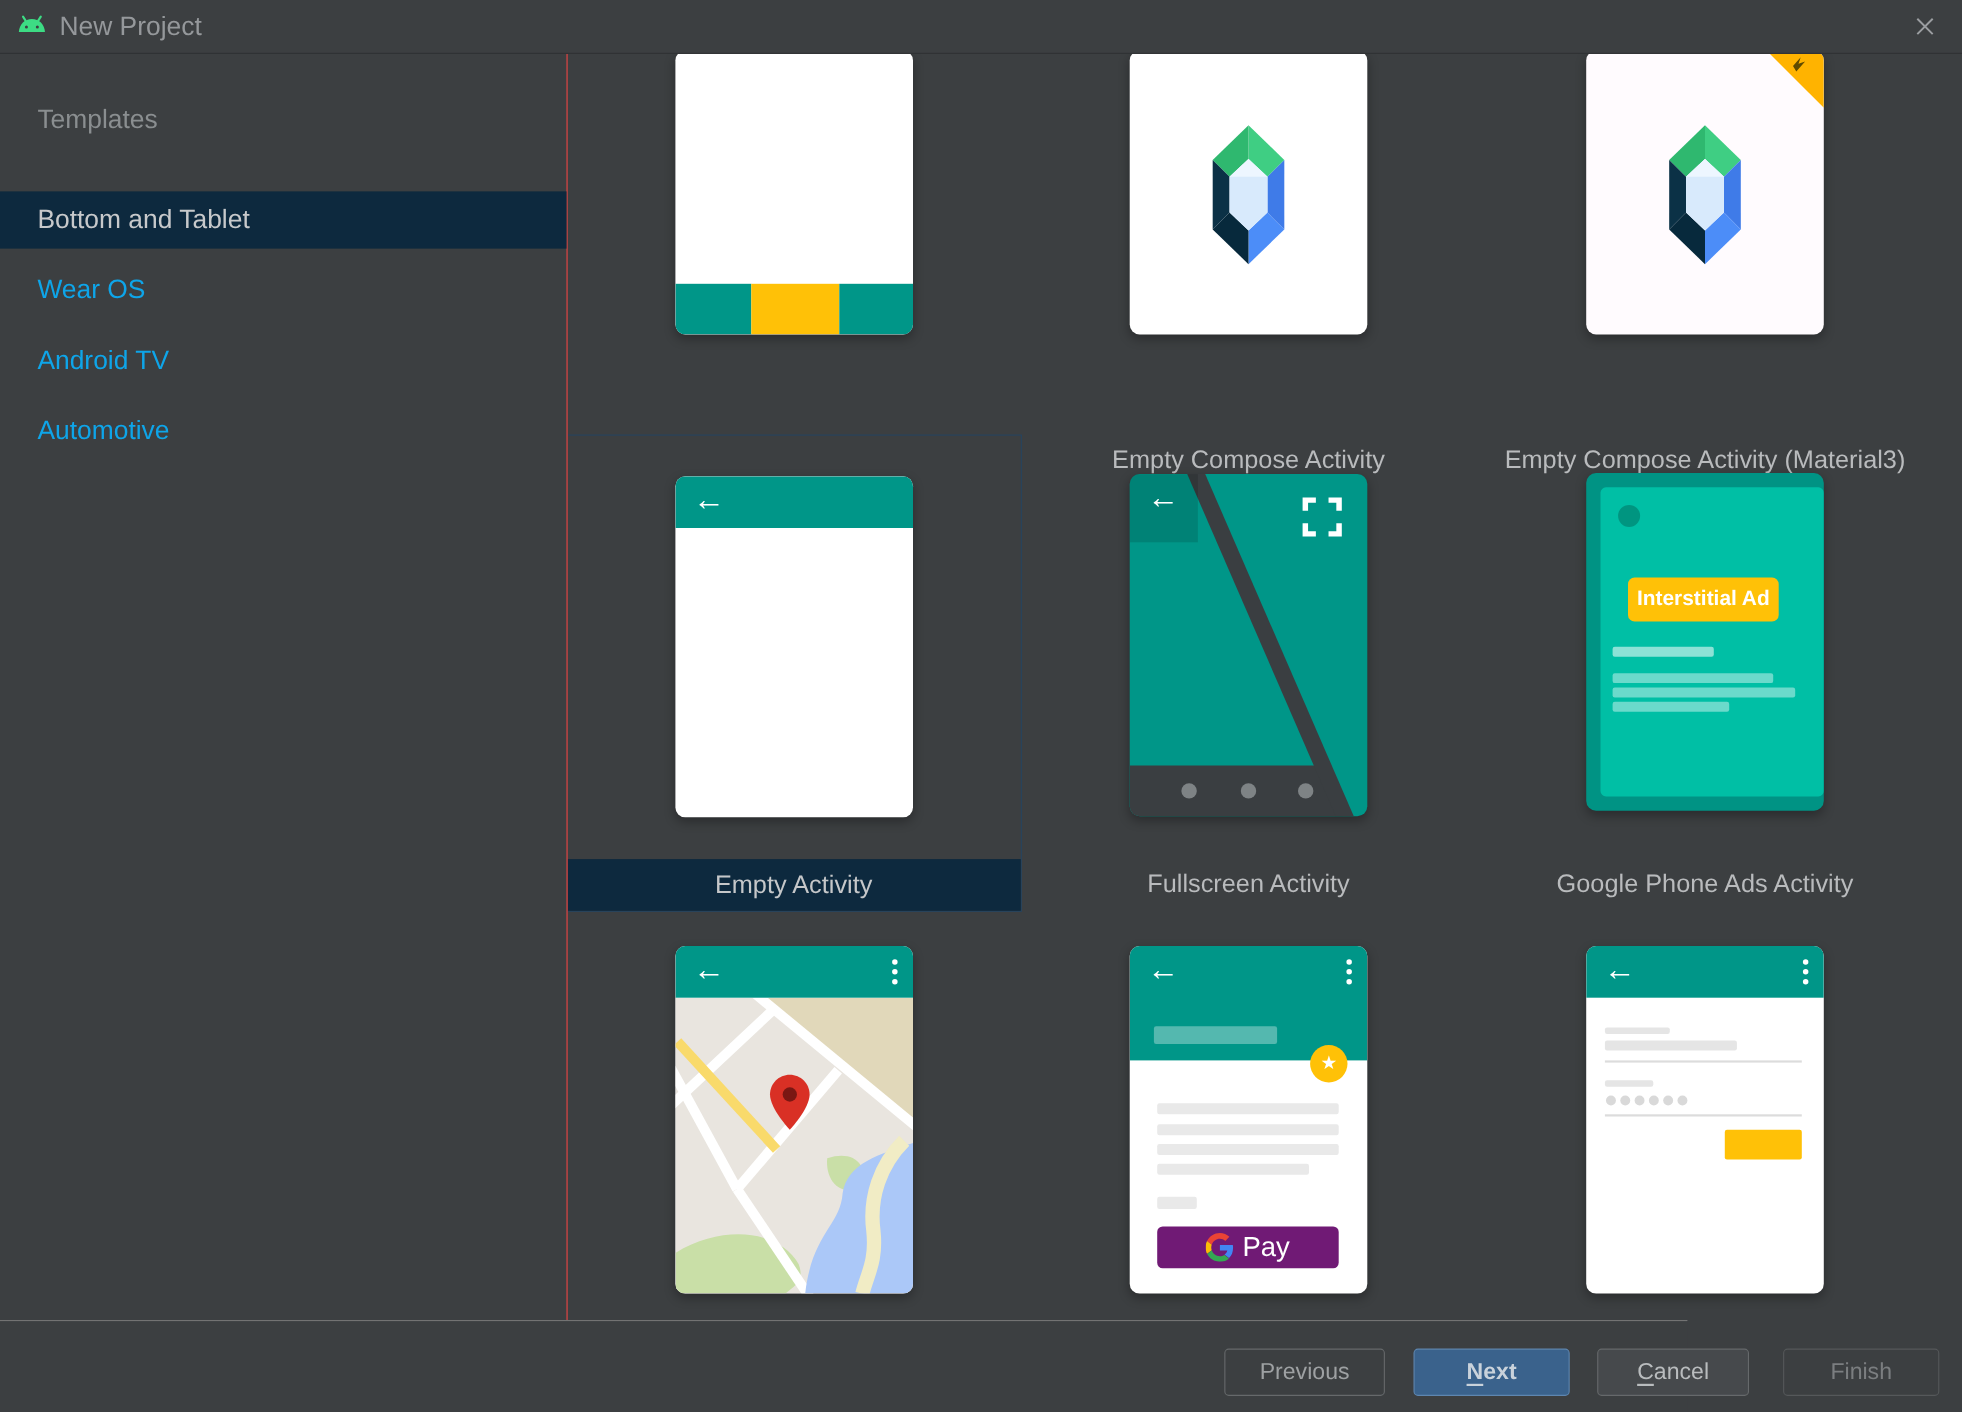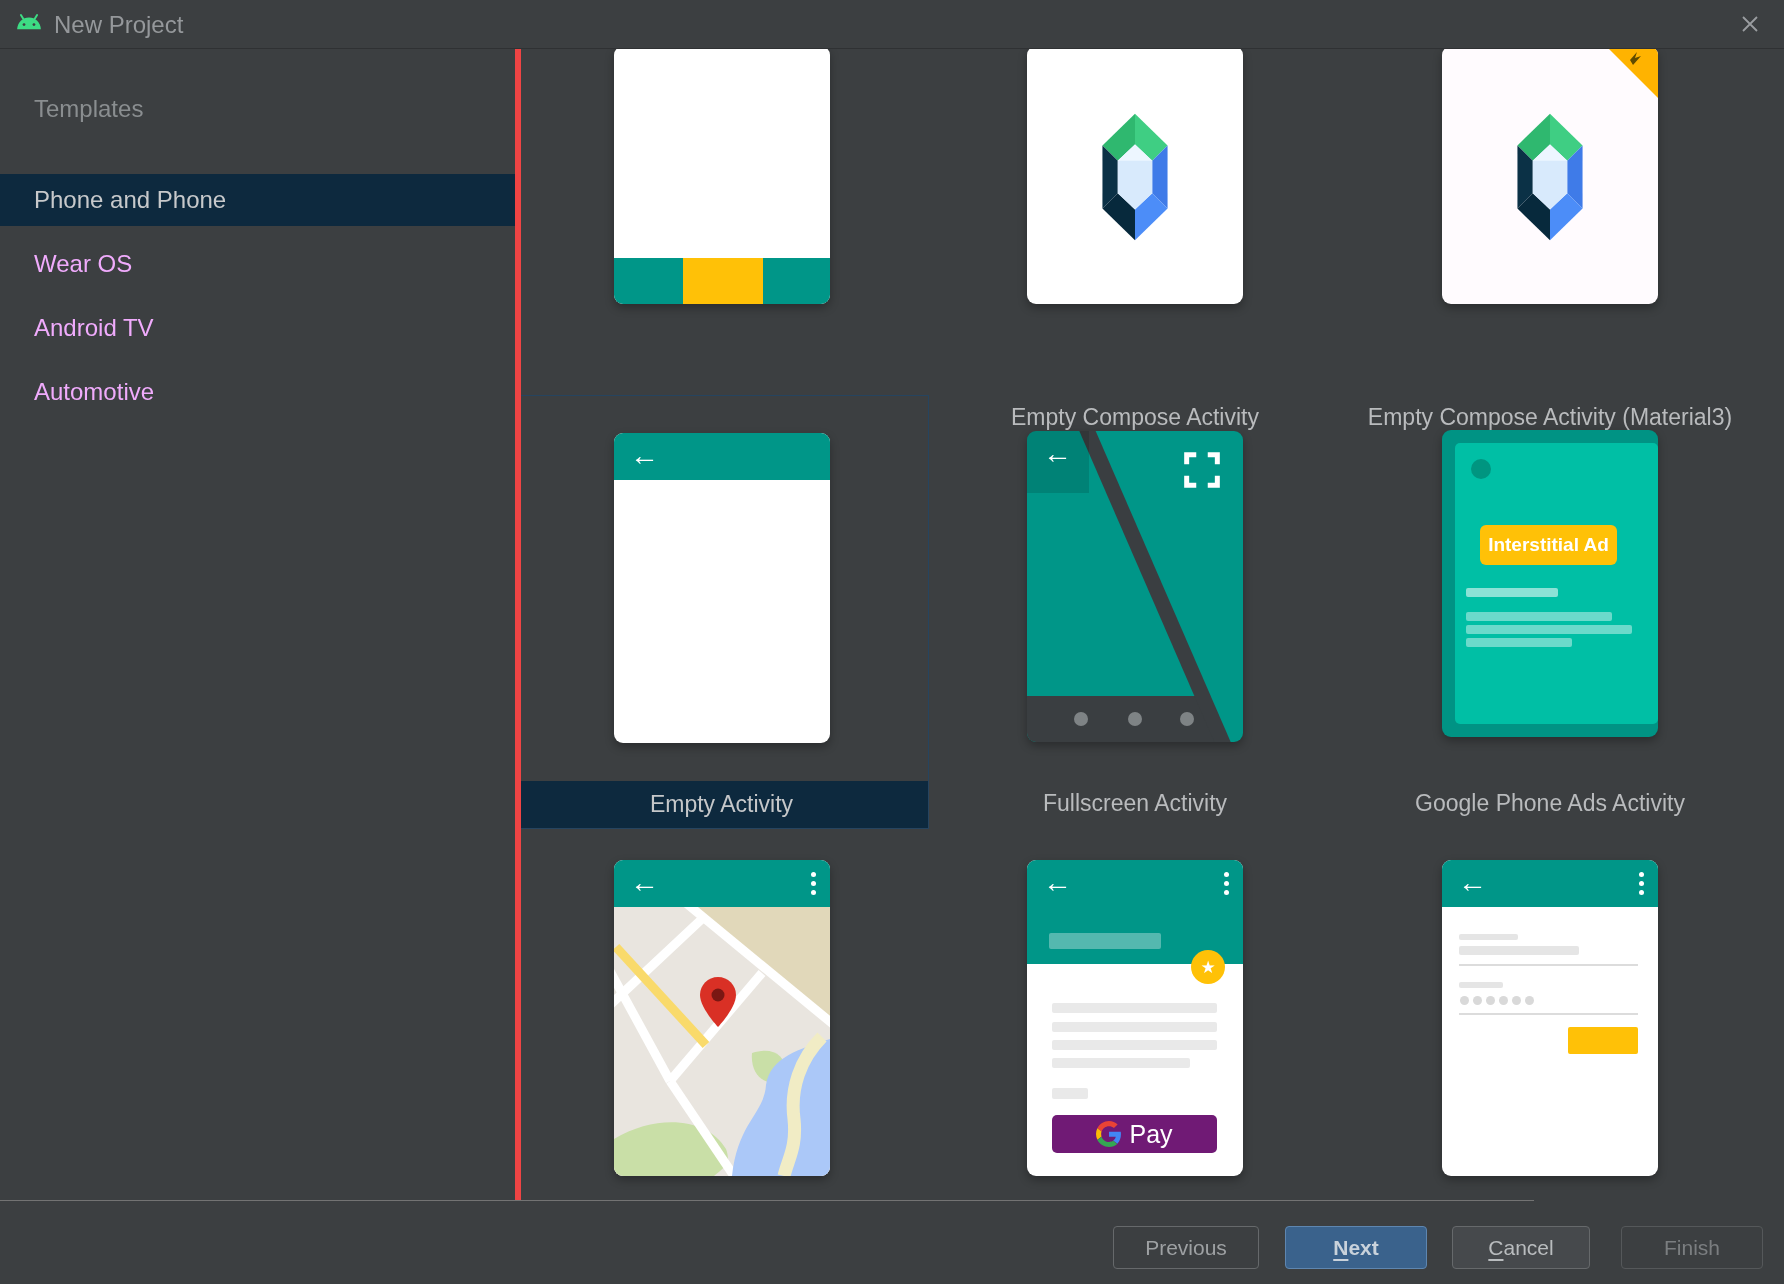--- a/index.html
+++ b/index.html
@@ -5,24 +5,24 @@
   html,body{margin:0;padding:0;background:#3C3F41;width:1784px;height:1284px;overflow:hidden;
     font-family:"Liberation Sans","DejaVu Sans",sans-serif;}
   
   #titlebar{position:absolute;left:0;top:0;width:1784px;height:48px;background:#3C3F41;
     border-bottom:1px solid #2F3133;z-index:50;}
   #win-title{position:absolute;left:54px;top:11px;font-size:24px;color:#95989B;}
   #android-logo{position:absolute;left:14px;top:13px;}
   #close-btn{position:absolute;right:18px;top:8px;width:32px;height:32px;display:flex;align-items:center;justify-content:center;cursor:default;}
   
   #sidebar{position:absolute;left:0;top:49px;width:515px;height:1151px;background:#3C3F41;
-    border-right:6px solid #ef4444;z-index:5;}
+    border-right:1px solid #ef4444;z-index:5;}
   #tpl-header{position:absolute;left:34px;top:46px;font-size:24px;color:#8A8E90;}
   .side-item{position:absolute;left:0;width:515px;height:52px;line-height:52px;
-    padding-left:34px;box-sizing:border-box;font-size:24px;color:#f0abfc;cursor:default;}
+    padding-left:34px;box-sizing:border-box;font-size:24px;color:#0ea5e9;cursor:default;}
   .side-item.sel{background:#0D293E;color:#C7C9CB;}
   
   #main{position:absolute;left:516px;top:48px;width:1268px;height:1152px;overflow:hidden;}
   .thumb{position:absolute;width:216px;border-radius:9px;box-shadow:0 4px 10px rgba(0,0,0,.30);overflow:hidden;}
   .white{background:#FFFFFF;}
   .tpl-label{position:absolute;width:400px;text-align:center;font-size:23px;color:#B9BBBD;}
   .appbar{position:absolute;left:0;top:0;width:216px;height:47px;background:#009688;}
   .backchar{position:absolute;left:16px;top:6px;color:#FFFFFF;font-size:29px;}
   .odots{position:absolute;right:14px;top:12px;display:flex;flex-direction:column;gap:4px;align-items:center;}
   .odots i{width:5px;height:5px;border-radius:50%;background:#FFFFFF;}
@@ -89,21 +89,21 @@
   <span id="close-btn">
     <svg width="24" height="24" viewBox="0 0 24 24">
       <path d="M5 5 L19 19 M19 5 L5 19" stroke="#9A9DA0" stroke-width="1.8" fill="none"></path>
     </svg>
   </span>
 </div>
 
 <div id="sidebar">
   <div id="tpl-header">Templates</div>
   <div class="side-item sel" style="top:125px;">
-    <span>Phone and Phone</span>
+    <span>Bottom and Tablet</span>
   </div>
   <div class="side-item" style="top:189px;">
     <span>Wear OS</span>
   </div>
   <div class="side-item" style="top:253px;">
     <span>Android TV</span>
   </div>
   <div class="side-item" style="top:317px;">
     <span>Automotive</span>
   </div>

